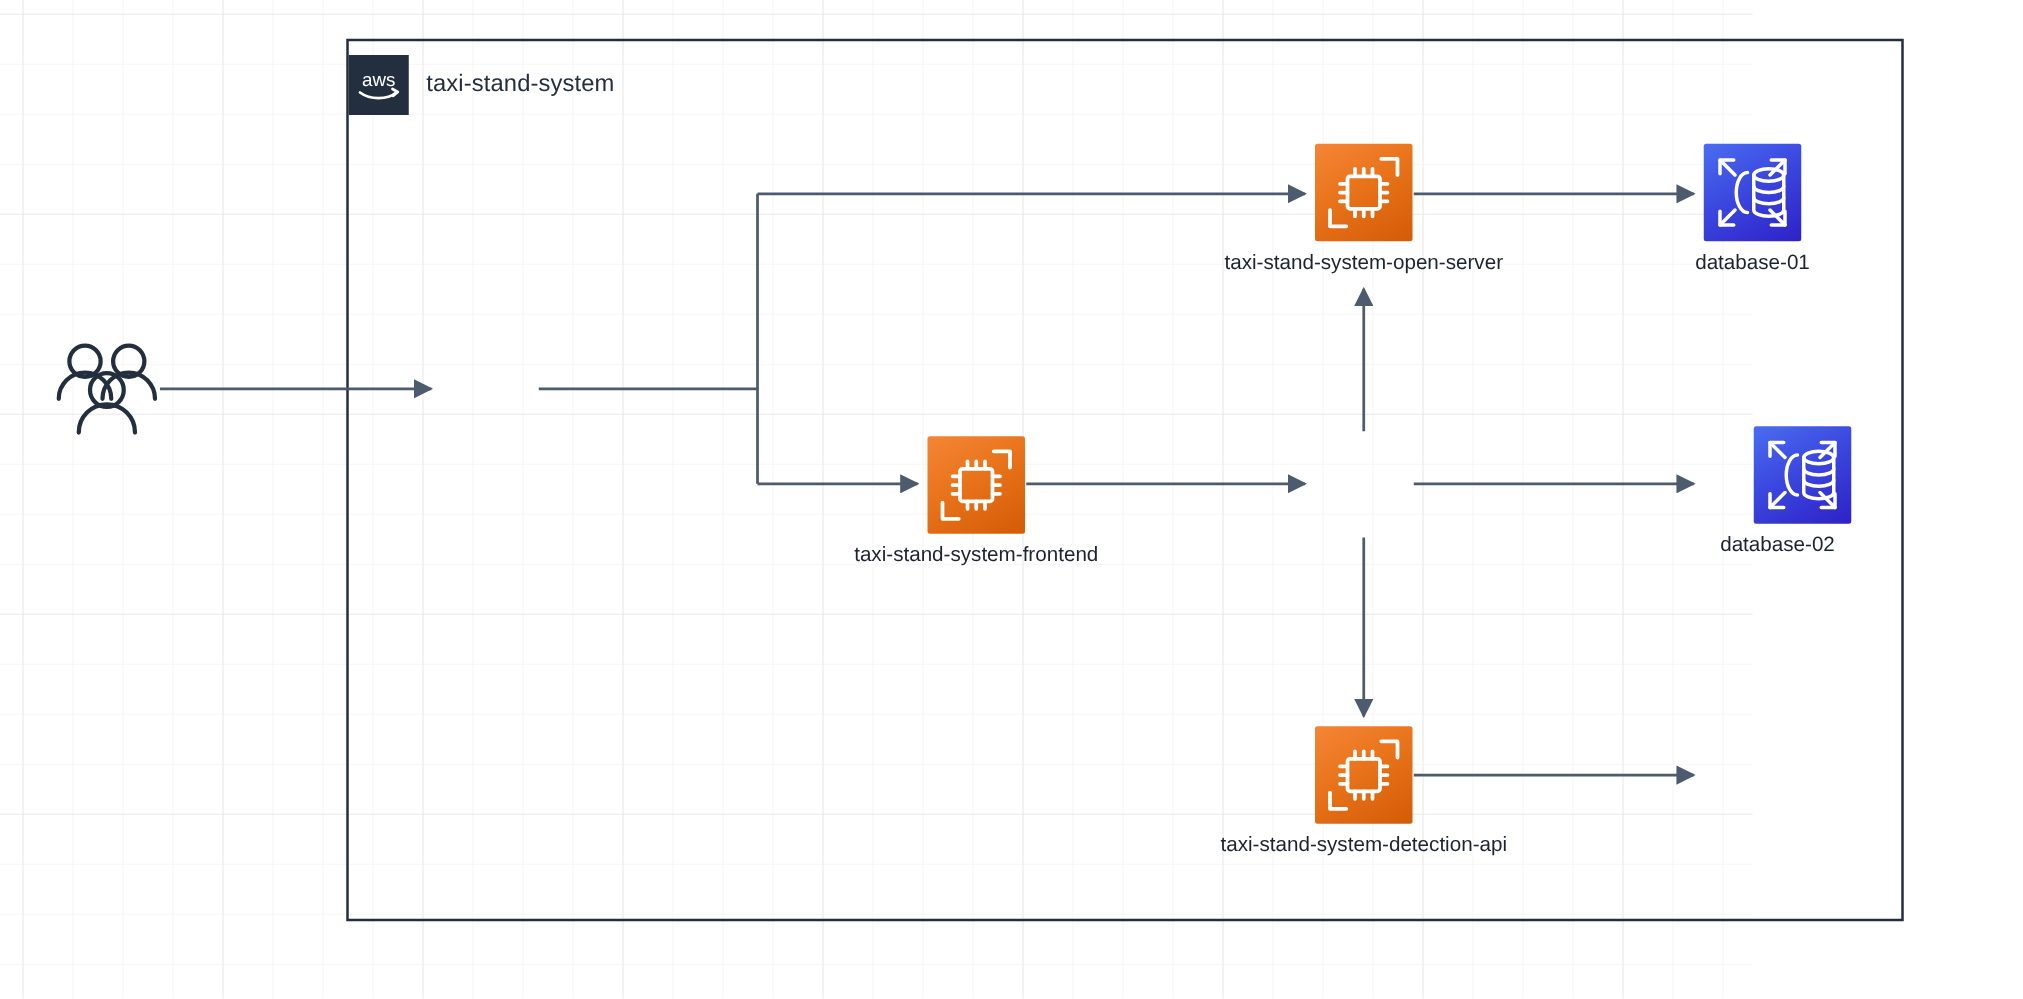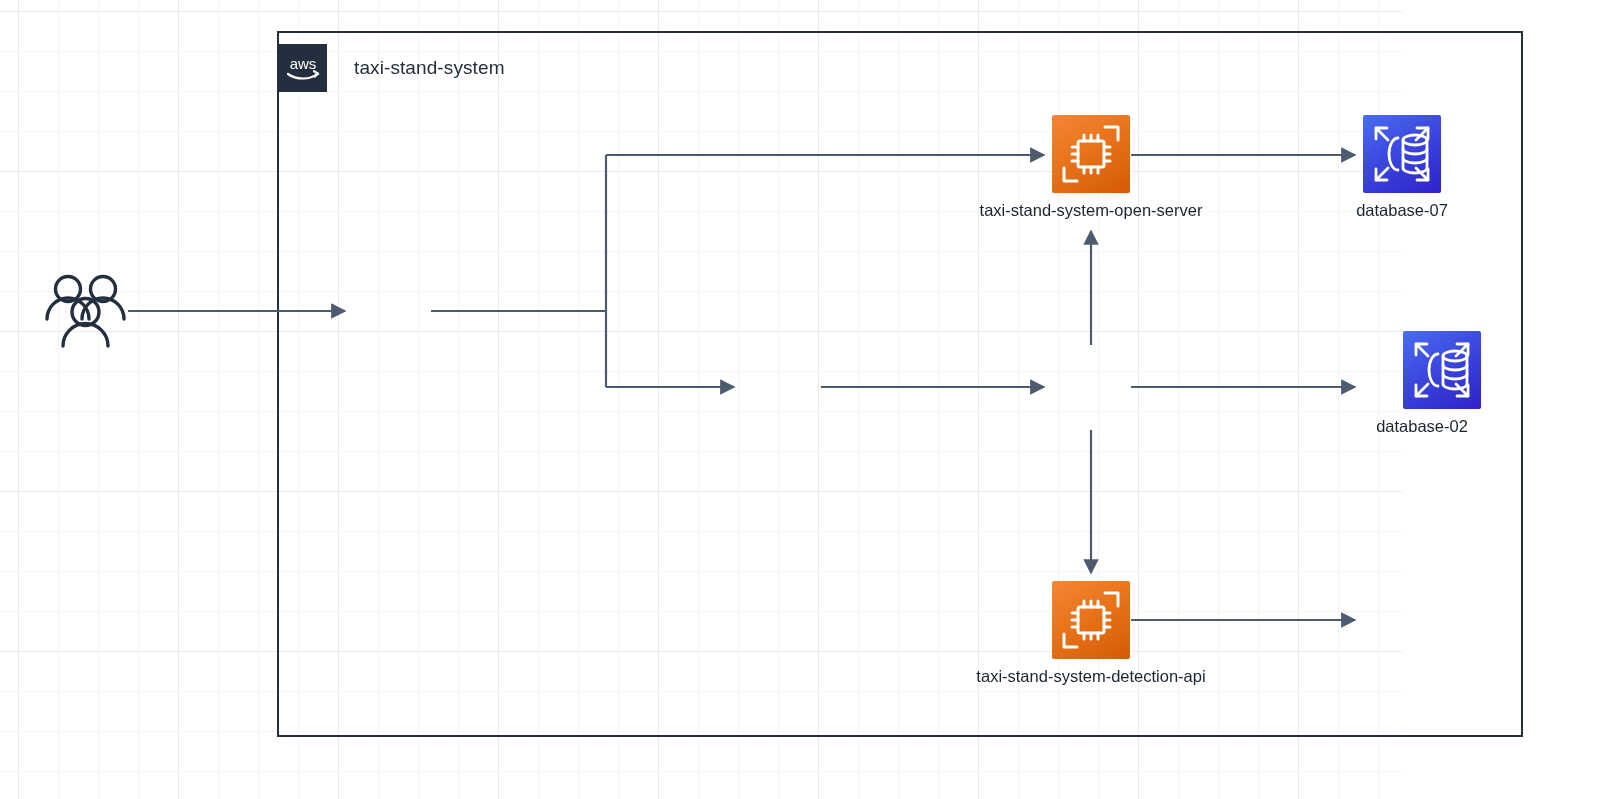--- a/index.html
+++ b/index.html
@@ -74,21 +74,21 @@
   <div class="group-box" style="left:277px; top:31px; width:1246px; height:706px;"></div>
 
   <div class="aws-badge" style="left:279px; top:44px;">
     <svg width="38" height="30" viewBox="0 0 38 30" aria-hidden="true">
       <text x="19" y="16" text-anchor="middle" font-family="Liberation Sans, sans-serif" font-size="15" font-weight="500" fill="#ffffff">aws</text>
       <path d="M4 21 C12 27, 26 27, 33 21" stroke="#ffffff" stroke-width="2.2" fill="none" stroke-linecap="round"></path>
       <path d="M30 18.2 L34.2 20.6 L30.6 23.6" stroke="#ffffff" stroke-width="2.2" fill="none" stroke-linecap="round" stroke-linejoin="round"></path>
     </svg>
   </div>
 
-  <div class="group-title" style="left:354px; top:57px;text-align:center;">taxi-stand-system</div>
+  <div class="group-title" style="left:341px; top:57px;text-align:center;">taxi-stand-system</div>
 
   <svg class="layer">
     <defs>
       <marker id="arrow" viewBox="0 0 10 10" refX="9" refY="5" markerWidth="7" markerHeight="7" orient="auto-start-reverse">
         <path d="M 0 0 L 10 5 L 0 10 z" fill="#4d5b6e"></path>
       </marker>
     </defs>
     <g stroke="#4d5b6e" stroke-width="2.2" fill="none">
 
       <path d="M 128 311 L 345 311" marker-end="url(#arrow)"></path>
@@ -158,26 +158,42 @@
           <path d="M46 57 L57 57 L57 46"></path>
             <path d="M57 57 L45 45"></path>
           <path d="M27 15 a9 16 0 0 0 0 32"></path>
           <ellipse cx="44" cy="17" rx="12" ry="5"></ellipse>
           <path d="M32 17 L32 45 a12 5 0 0 0 24 0 L56 17"></path>
           <path d="M32 26 a12 5 0 0 0 24 0"></path>
           <path d="M32 35 a12 5 0 0 0 24 0"></path>
         </g>
       </svg>
     </div>
-    <div class="node-label">database-07</div>
-  </div>
-
-
-
-  <div class="node" style="left:1363px; top:331px;padding-left:40px;">
+    <div class="node-label">database-01</div>
+  </div>
+
+  <div class="node" style="left:742px; top:349px;">
+    <div class="tile tile-ec2">
+      <svg width="62" height="62" viewBox="0 0 62 62">
+        <g stroke="#ffffff" stroke-width="3" fill="none" stroke-linecap="round" stroke-linejoin="round">
+          <path d="M45 4 L58 4 L58 17"></path>
+          <path d="M17 58 L4 58 L4 45"></path>
+          <rect x="18" y="18" width="26" height="26" rx="2"></rect>
+          <path d="M24 18 L24 12 M31 18 L31 12 M38 18 L38 12"></path>
+          <path d="M24 44 L24 50 M31 44 L31 50 M38 44 L38 50"></path>
+          <path d="M18 24 L12 24 M18 31 L12 31 M18 38 L12 38"></path>
+          <path d="M44 24 L50 24 M44 31 L50 31 M44 38 L50 38"></path>
+        </g>
+      </svg>
+    </div>
+    <div class="node-label">taxi-stand-system-frontend</div>
+  </div>
+
+
+  <div class="node" style="left:1363px; top:341px;padding-left:40px;">
     <div class="tile tile-db">
       <svg width="62" height="62" viewBox="0 0 62 62">
         <g stroke="#ffffff" stroke-width="2.8" fill="none" stroke-linecap="round" stroke-linejoin="round">
           <path d="M16 5 L5 5 L5 16"></path>
             <path d="M5 5 L17 17"></path>
           <path d="M16 57 L5 57 L5 46"></path>
             <path d="M5 57 L17 45"></path>
           <path d="M46 5 L57 5 L57 16"></path>
             <path d="M57 5 L45 17"></path>
           <path d="M46 57 L57 57 L57 46"></path>

